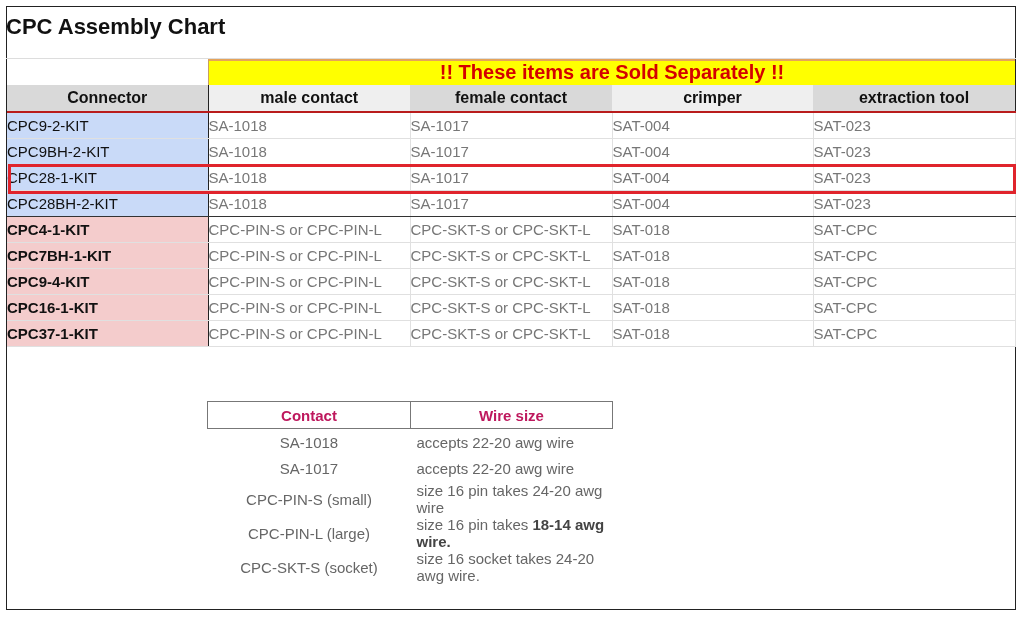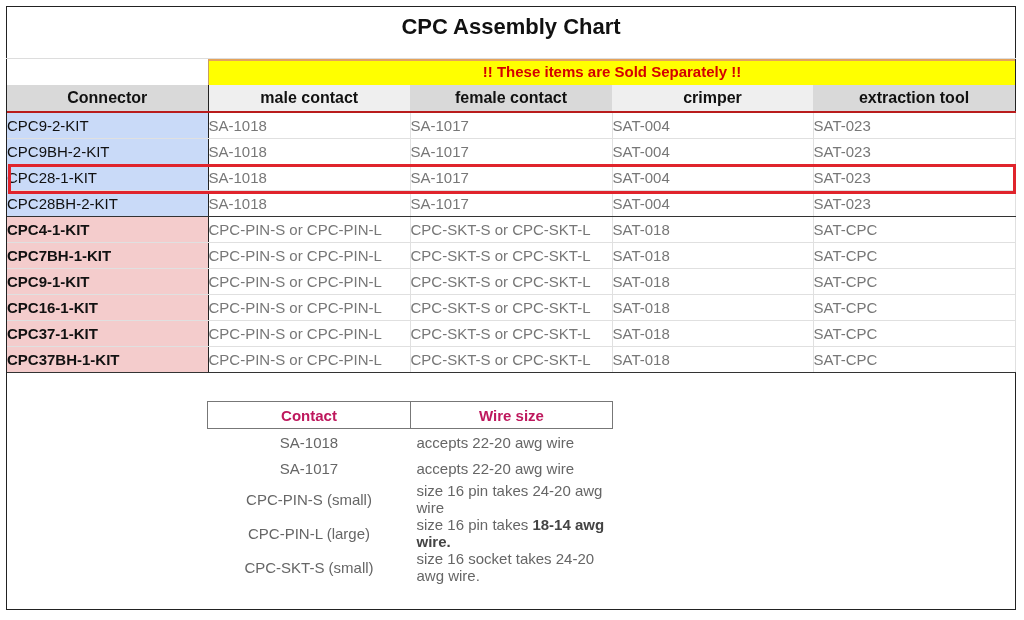--- a/index.html
+++ b/index.html
@@ -1,27 +1,27 @@
 <!DOCTYPE html>
 <html><head>
 <meta charset="utf-8">
 <style>
   html, body { margin: 0; padding: 0; background: #ffffff; }
   body { width: 1024px; height: 620px; position: relative; overflow: hidden;
          font-family: "Liberation Sans", "DejaVu Sans", sans-serif; }
   .frame { position: absolute; left: 6px; top: 6px; width: 1010px; height: 604px;
            border-left: 1px solid #222; border-right: 1px solid #222;
            border-top: 1px solid #222; border-bottom: 1px solid #222; box-sizing: border-box; }
-  .title { position: absolute; left: 6px; top: 14px; width: 1010px; text-align: center;
+  .title { position: absolute; left: 6px; top: 14px; width: 1010px; text-align: left;
            font-size: 22px; font-weight: bold; color: #111; }
   .banner-row { position: absolute; top: 58px; left: 6px; width: 1010px; height: 27px;
                 border-top: 1px solid #ddd; }
   .banner { position: absolute; left: 202px; top: 0; width: 807px; height: 26px; background: #ffff00;
             border-top: 2px solid #e5a35a; border-left: 1px solid #c8a060; box-sizing: border-box;
-            color: #d40000; font-weight: bold; font-size: 15px; text-align: center; line-height: 22px; }
+            color: #d40000; font-weight: bold; font-size: 20px; text-align: center; line-height: 22px; }
   table.main { position: absolute; left: 7px; top: 85px; width: 1008px; border-collapse: collapse;
                table-layout: fixed; }
   table.main th { height: 26px; font-size: 16px; font-weight: bold; color: #111;
                   border-bottom: 2px solid #b91c1c; padding: 0; }
   table.main th.g { background: #d9d9d9; }
   table.main th.l { background: #efefef; }
   table.main td { height: 25px; font-size: 15px; color: #777; text-align: left; padding: 0;
                   border-bottom: 1px solid #e0e0e0; border-right: 1px solid #e0e0e0; }
   table.main td.conn { color: #111; border-right: 1px solid #222; }
   table.main tr.blue td.conn { background: #c9daf8; }
@@ -101,42 +101,35 @@
       <td>SAT-CPC</td>
     </tr>
     <tr class="red">
       <td class="conn">CPC7BH-1-KIT</td>
       <td>CPC-PIN-S or CPC-PIN-L</td>
       <td>CPC-SKT-S or CPC-SKT-L</td>
       <td>SAT-018</td>
       <td>SAT-CPC</td>
     </tr>
     <tr class="red">
-      <td class="conn">CPC9-1-KIT</td>
+      <td class="conn">CPC9-4-KIT</td>
       <td>CPC-PIN-S or CPC-PIN-L</td>
       <td>CPC-SKT-S or CPC-SKT-L</td>
       <td>SAT-018</td>
       <td>SAT-CPC</td>
     </tr>
     <tr class="red">
       <td class="conn">CPC16-1-KIT</td>
       <td>CPC-PIN-S or CPC-PIN-L</td>
       <td>CPC-SKT-S or CPC-SKT-L</td>
       <td>SAT-018</td>
       <td>SAT-CPC</td>
     </tr>
     <tr class="red">
       <td class="conn">CPC37-1-KIT</td>
-      <td>CPC-PIN-S or CPC-PIN-L</td>
-      <td>CPC-SKT-S or CPC-SKT-L</td>
-      <td>SAT-018</td>
-      <td>SAT-CPC</td>
-    </tr>
-    <tr class="red groupend">
-      <td class="conn">CPC37BH-1-KIT</td>
       <td>CPC-PIN-S or CPC-PIN-L</td>
       <td>CPC-SKT-S or CPC-SKT-L</td>
       <td>SAT-018</td>
       <td>SAT-CPC</td>
     </tr>
   </tbody>
 </table>
 
 <div class="highlight"></div>
 
@@ -158,17 +151,17 @@
     </tr>
     <tr>
       <td class="c">CPC-PIN-S (small)</td>
       <td class="w"><span>size 16 pin takes 24-20 awg wire</span><b></b></td>
     </tr>
     <tr>
       <td class="c">CPC-PIN-L (large)</td>
       <td class="w"><span>size 16 pin takes </span><b>18-14 awg wire.</b></td>
     </tr>
     <tr>
-      <td class="c">CPC-SKT-S (small)</td>
+      <td class="c">CPC-SKT-S (socket)</td>
       <td class="w"><span>size 16 socket takes 24-20 awg wire.</span><b></b></td>
     </tr>
   </tbody>
 </table>
 
 </body></html>

